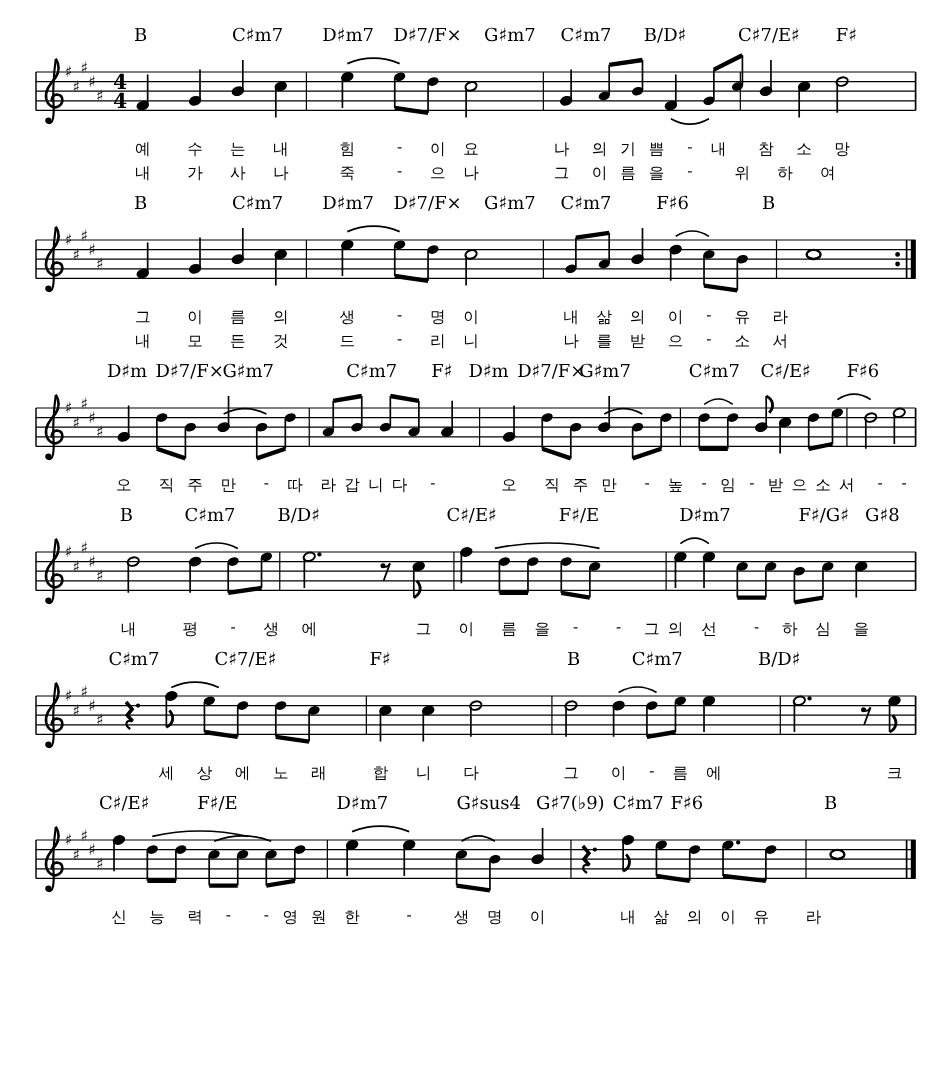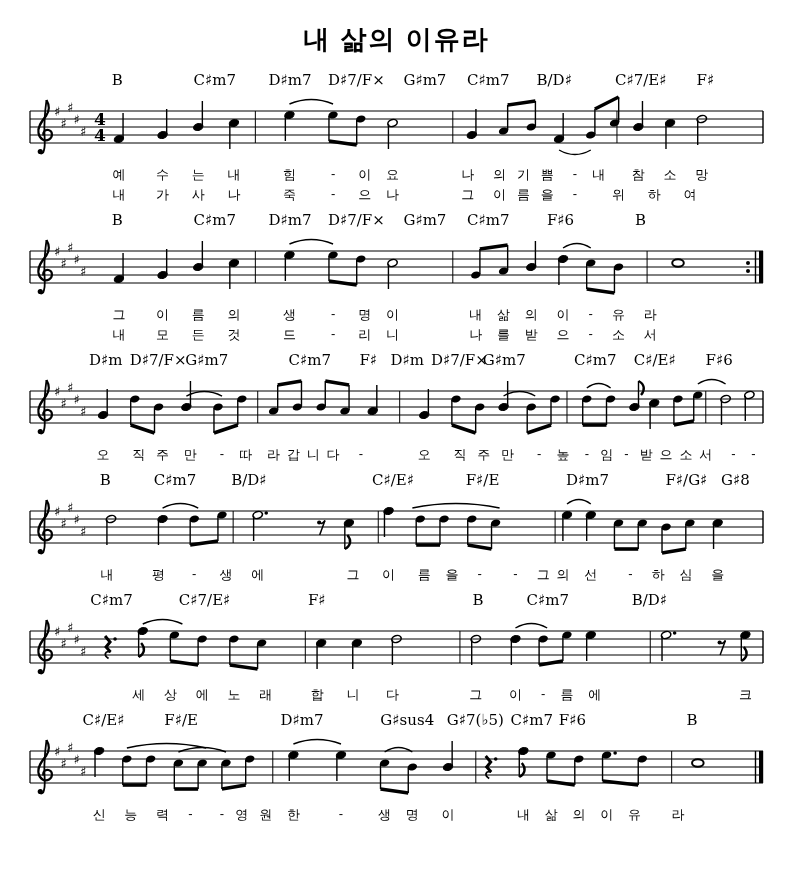--- a/index.html
+++ b/index.html
@@ -14,21 +14,20 @@
   .chord{position:absolute;bottom:0;transform:translateX(-30%);white-space:nowrap;
          font-family:"DejaVu Serif","Liberation Serif","DejaVu Sans",serif;font-size:15px;}
   .lyric-row{position:relative;height:20px;}
   .syl{position:absolute;top:1px;transform:translateX(-50%);font-size:13px;white-space:nowrap;}
   svg{display:block;}
 </style>
 </head>
 <body>
 
 <div class="page">
-  <div class="title">내 삶의 이유라</div>
   <div class="systems">
       <div class="system">
         <div class="chord-row">
           <span class="chord" style="left: 14.5%;">B</span>
           <span class="chord" style="left: 26%;">C♯m7</span>
           <span class="chord" style="left: 35.5%;">D♯m7</span>
           <span class="chord" style="left: 43.5%;">D♯7/F×</span>
           <span class="chord" style="left: 52.5%;">G♯m7</span>
           <span class="chord" style="left: 60.5%;">C♯m7</span>
           <span class="chord" style="left: 69%;">B/D♯</span>
@@ -728,21 +727,21 @@
           <span class="syl" style="left: 75%;">에</span>
           <span class="syl" style="left: 94%;">크</span>
         </div>
       </div>
       <div class="system">
         <div class="chord-row">
           <span class="chord" style="left: 12%;">C♯/E♯</span>
           <span class="chord" style="left: 22%;">F♯/E</span>
           <span class="chord" style="left: 37%;">D♯m7</span>
           <span class="chord" style="left: 50%;">G♯sus4</span>
-          <span class="chord" style="left: 58.5%;">G♯7(♭5)</span>
+          <span class="chord" style="left: 58.5%;">G♯7(♭9)</span>
           <span class="chord" style="left: 66%;">C♯m7</span>
           <span class="chord" style="left: 71.5%;">F♯6</span>
           <span class="chord" style="left: 87%;">B</span>
         </div>
         <svg width="793" height="76" viewBox="0 0 793 76">
           <line x1="30" y1="22" x2="763" y2="22" stroke="#000" stroke-width="1"></line>
           <line x1="30" y1="30" x2="763" y2="30" stroke="#000" stroke-width="1"></line>
           <line x1="30" y1="38" x2="763" y2="38" stroke="#000" stroke-width="1"></line>
           <line x1="30" y1="46" x2="763" y2="46" stroke="#000" stroke-width="1"></line>
           <line x1="30" y1="54" x2="763" y2="54" stroke="#000" stroke-width="1"></line>

